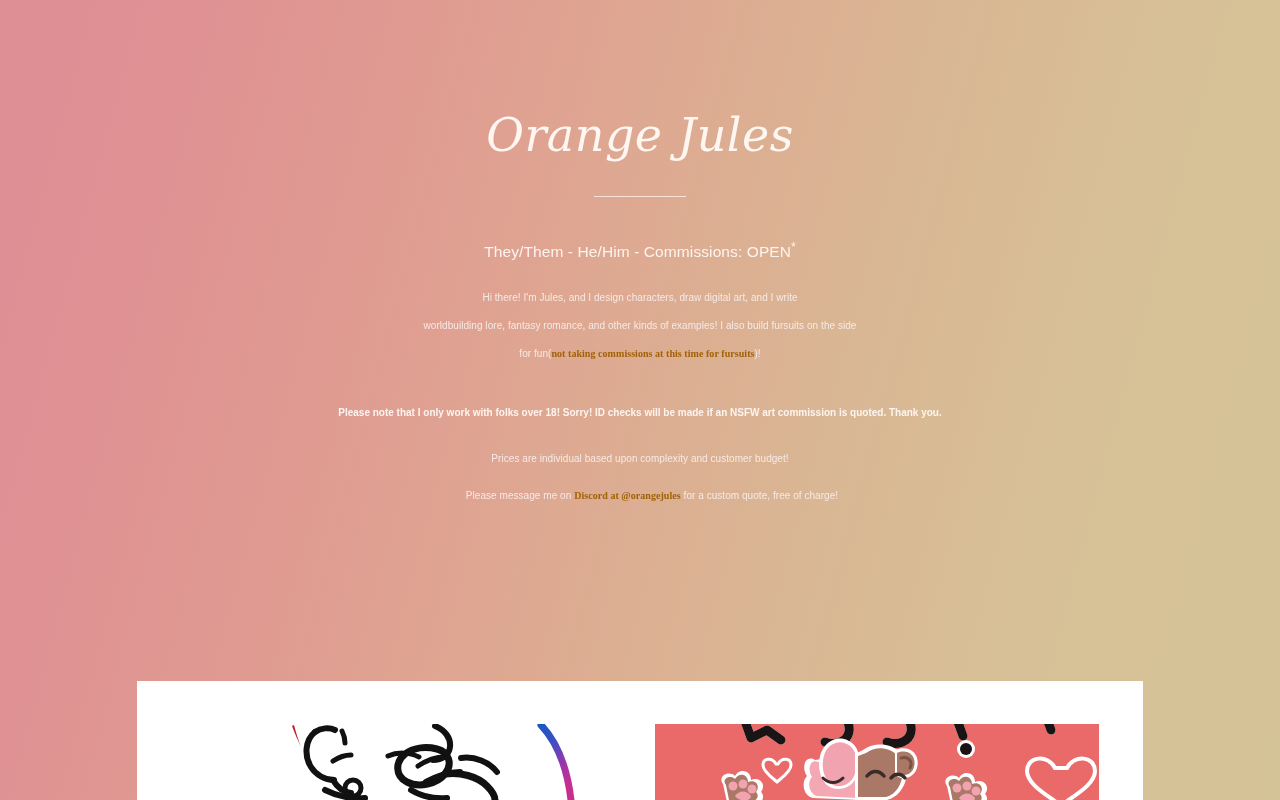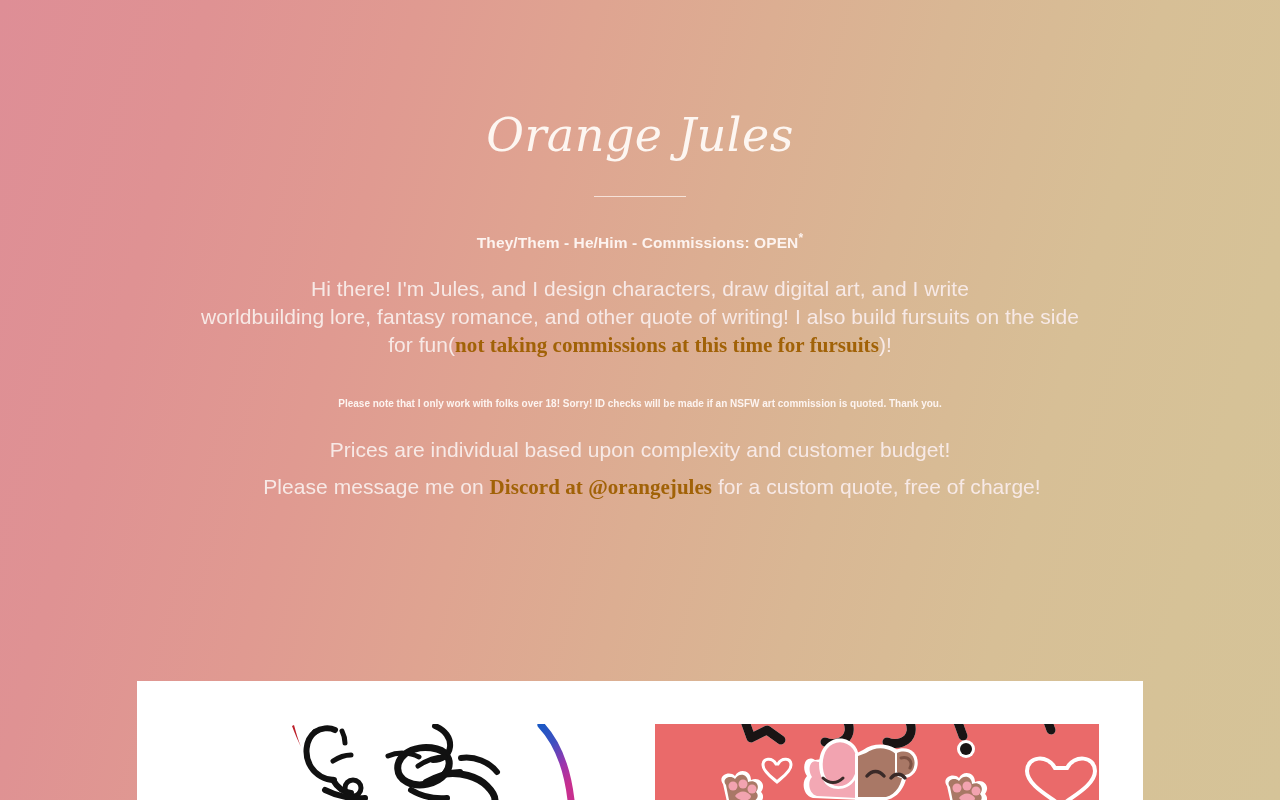--- a/index.html
+++ b/index.html
@@ -54,30 +54,30 @@
   }
 
   .title-divider {
     width: 92px;
     height: 1px;
     margin: 38px auto 0 auto;
     background: rgba(255, 248, 244, 0.72);
   }
 
   .tagline {
-    margin-top: 34px;
+    margin-top: 43px;
     font-size: 15.5px;
-    font-weight: 700;
+    font-weight: 400;
     color: #fdf3ef;
     letter-spacing: 0.1px;
   }
   .tagline .star { font-size: 12px; vertical-align: super; }
 
   .para {
-    font-size: 21px;
+    font-size: 10px;
     line-height: 28px;
     color: #f7e9e6;
     font-weight: 400;
     letter-spacing: 0.05px;
   }
 
   .para-intro { margin-top: 23px; }
   .para-love  { margin-top: 0px; }
 
   .para b, .para strong { color: #a16207; font-weight: 700; font-family: Liberation Serif, serif; }
@@ -159,21 +159,21 @@
     <h1 class="site-title">Orange Jules</h1>
 
     <div class="title-divider"></div>
 
     <p class="tagline">
       <span>They/Them - He/Him - Commissions: OPEN</span><span class="star">*</span>
     </p>
 
     <p class="para para-intro">
       <span>Hi there! I'm Jules, and I design characters, draw digital art, and I write</span><br>
-      <span>worldbuilding lore, fantasy romance, and other quote of writing! I also build fursuits on the side</span><br>
+      <span>worldbuilding lore, fantasy romance, and other kinds of examples! I also build fursuits on the side</span><br>
       <span>for fun(</span><b>not taking commissions at this time for fursuits</b><span>)!</span>
     </p>
 
 
     <p class="para-note">Please note that I only work with folks over 18! Sorry! ID checks will be made if an NSFW art commission is quoted. Thank you.</p>
 
     <p class="para para-prices">Prices are individual based upon complexity and customer budget!</p>
 
     <p class="para para-discord">
       <span>Please message me on </span><b>Discord at @orangejules</b><span> for a custom quote, free of charge!</span>

